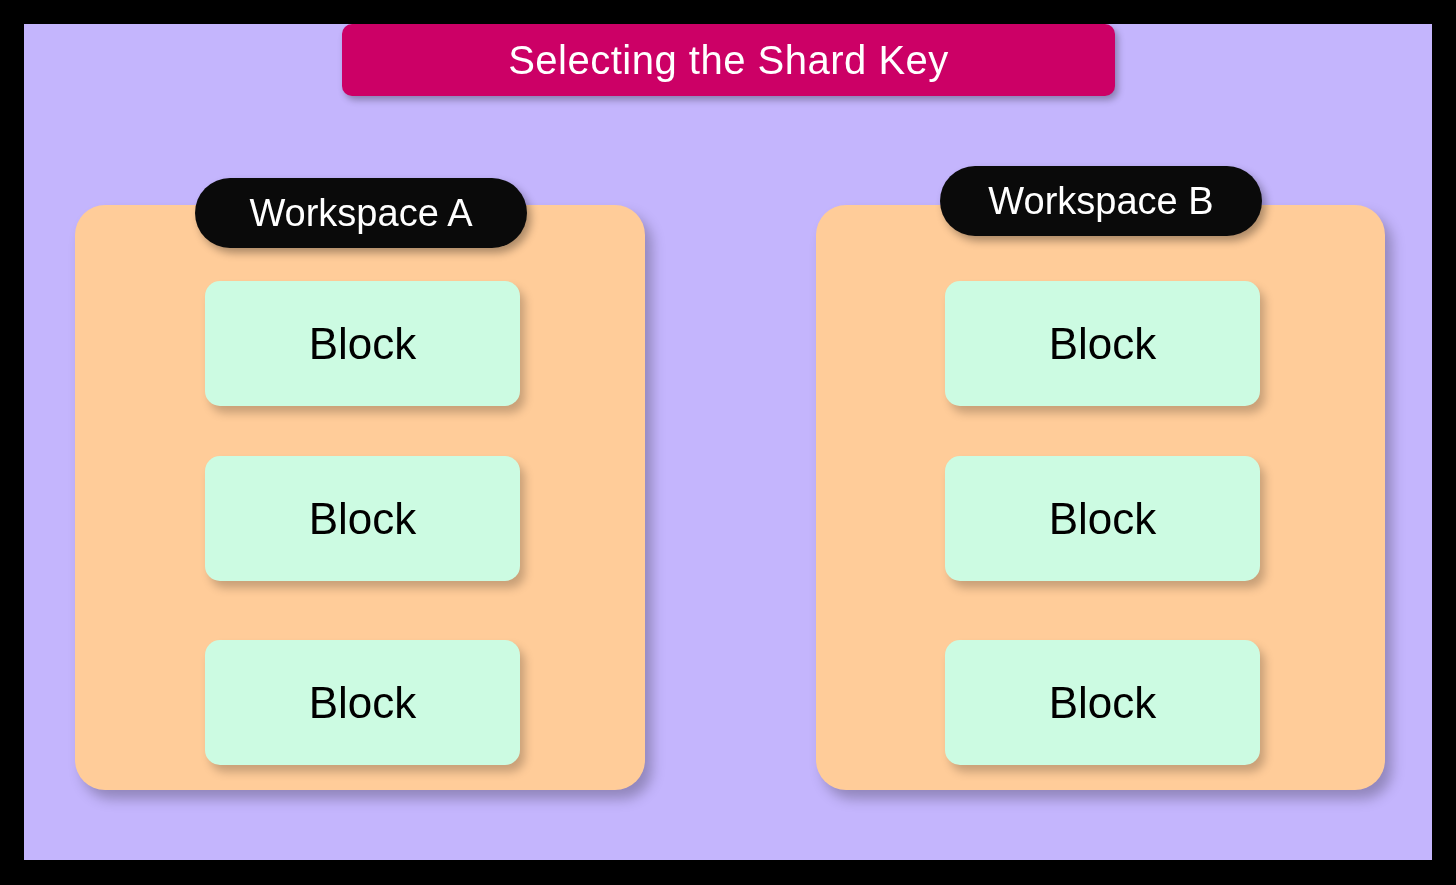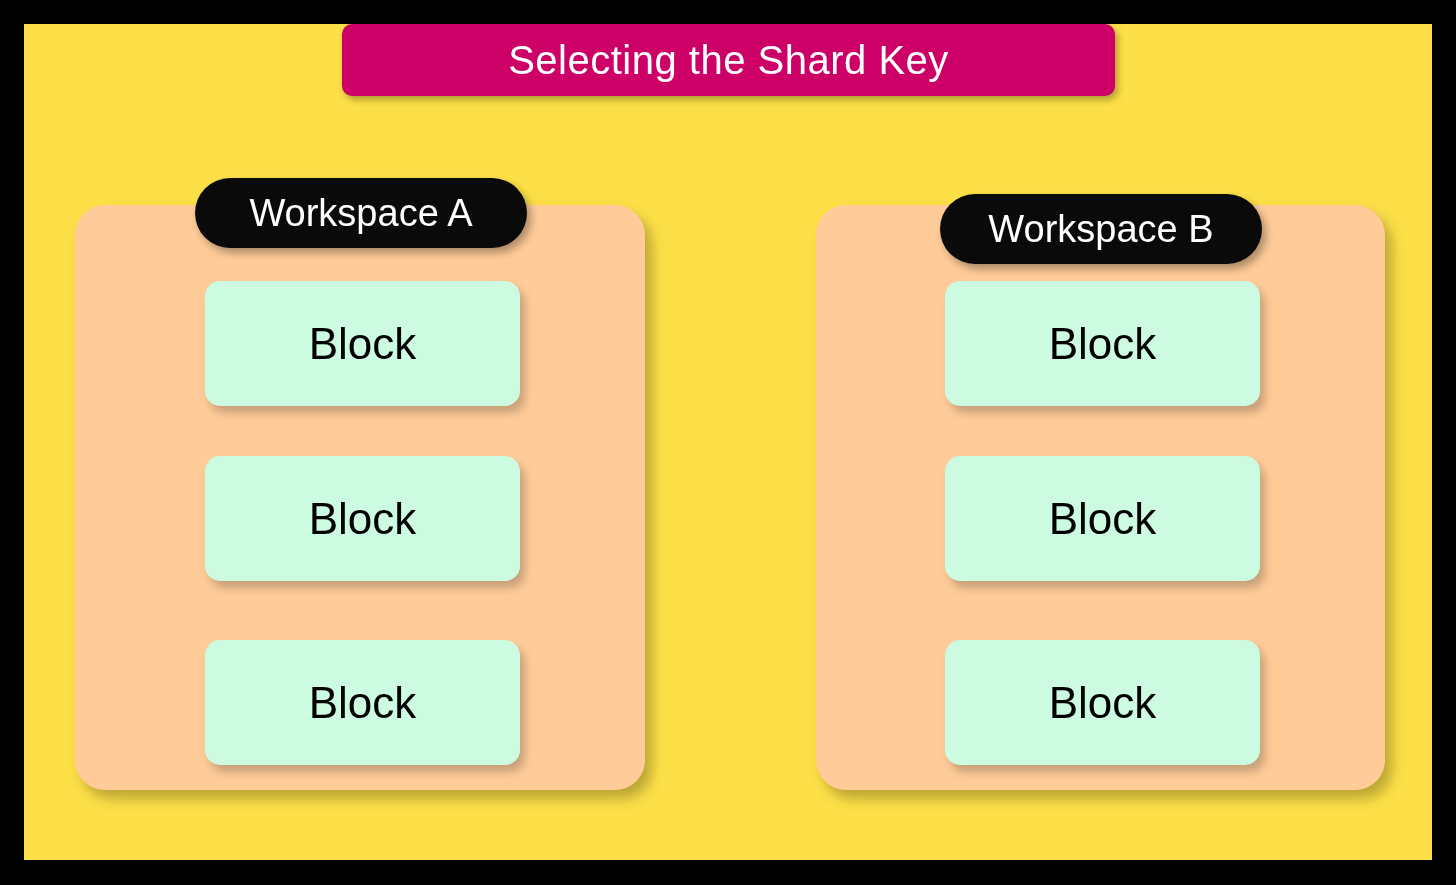--- a/index.html
+++ b/index.html
@@ -22,21 +22,21 @@
     background: #000000;
   }
 
   
   #slide-canvas {
     position: absolute;
     left: 24px;
     top: 24px;
     width: 1408px;
     height: 836px;
-    background: #fde047;
+    background: #c4b5fd;
   }
 
   
   #title-banner {
     position: absolute;
     left: 318px;   
     top: 0px;      
     width: 773px;  
     height: 72px;
     background: #cc0066;
@@ -95,21 +95,21 @@
     white-space: nowrap;
     padding: 0 30px;
   }
   #workspace-pill-a {
     left: 171px;   
     top: 154px;    
     width: 332px;  
   }
   #workspace-pill-b {
     left: 916px;   
-    top: 170px;
+    top: 142px;
     width: 322px;  
   }
 
   
   .block-card {
     position: absolute;
     width: 315px;
     height: 125px;
     background: #ccfbe2;
     border-radius: 15px;

